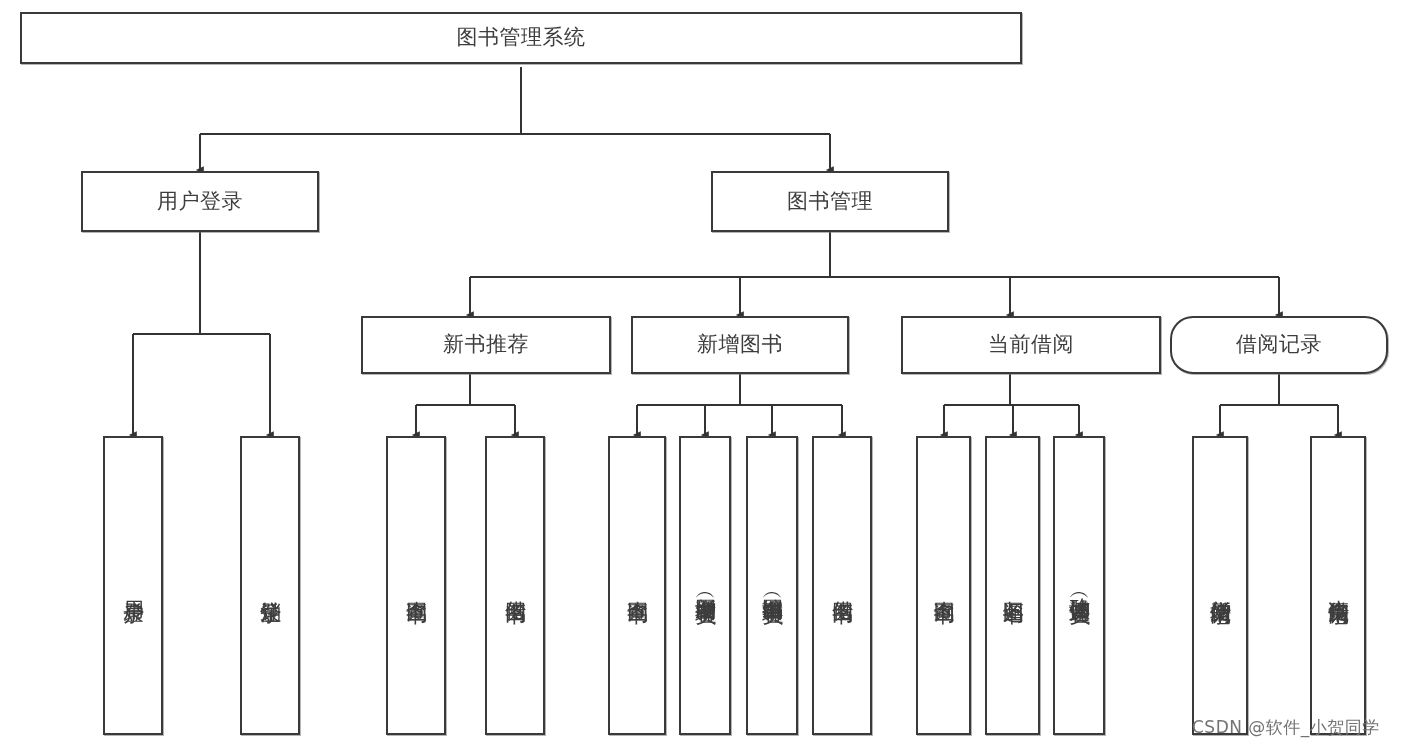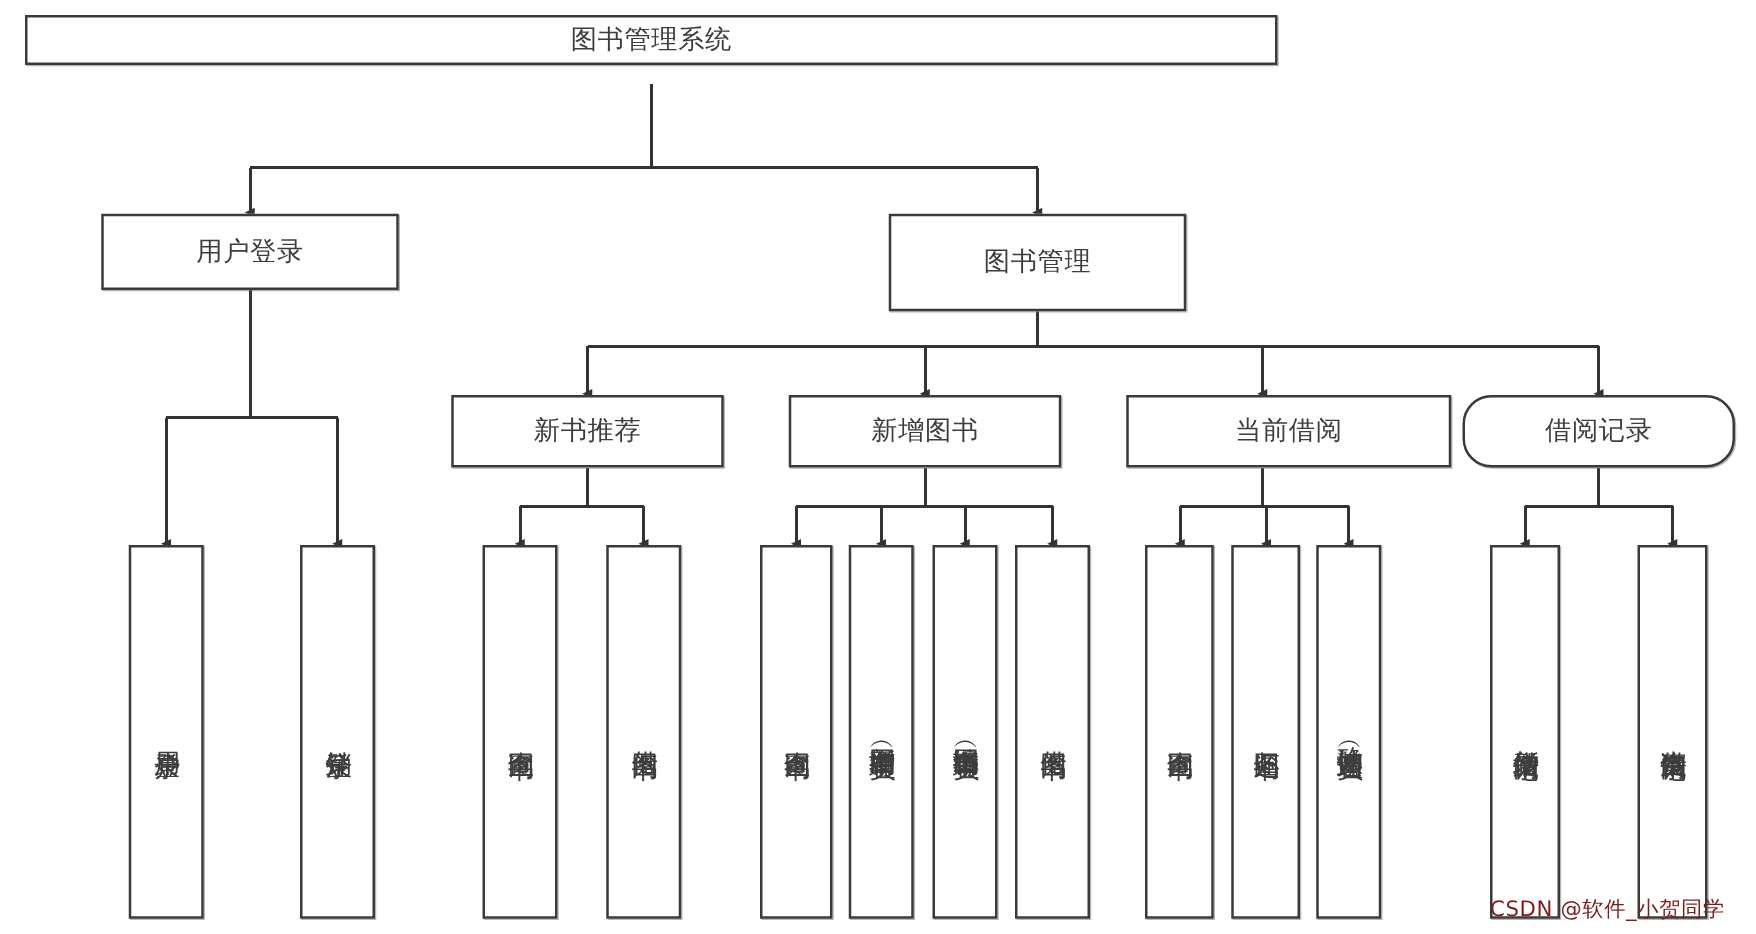--- a/index.html
+++ b/index.html
@@ -107,30 +107,30 @@
       <line x1="1013" y1="405" x2="1013" y2="435" stroke="#333333" stroke-width="2.4" shape-rendering="crispEdges" marker-end="url(#arrowhead)"></line>
       <line x1="1079" y1="405" x2="1079" y2="435" stroke="#333333" stroke-width="2.4" shape-rendering="crispEdges" marker-end="url(#arrowhead)"></line>
       <line x1="1279" y1="374" x2="1279" y2="405" stroke="#333333" stroke-width="2.4" shape-rendering="crispEdges"></line>
       <line x1="1220" y1="405" x2="1338" y2="405" stroke="#333333" stroke-width="2.4" shape-rendering="crispEdges"></line>
       <line x1="1220" y1="405" x2="1220" y2="435" stroke="#333333" stroke-width="2.4" shape-rendering="crispEdges" marker-end="url(#arrowhead)"></line>
       <line x1="1338" y1="405" x2="1338" y2="435" stroke="#333333" stroke-width="2.4" shape-rendering="crispEdges" marker-end="url(#arrowhead)"></line>
     </g>
 </svg>
 
 <div id="node-layer">
-    <div class="node-box" style="left: 20px; top: 12px; width: 1002px; height: 40px; border-color: rgb(58, 58, 58); background: rgb(255, 255, 255);">
+    <div class="node-box" style="left: 20px; top: 12px; width: 1002px; height: 52px; border-color: rgb(58, 58, 58); background: rgb(255, 255, 255);">
       <div class="node-label-h" style="color: rgb(61, 61, 61);">图书管理系统</div>
     </div>
     <div class="node-box" style="left: 81px; top: 171px; width: 238px; height: 61px; border-color: rgb(58, 58, 58); background: rgb(255, 255, 255);">
       <div class="node-label-h" style="color: rgb(61, 61, 61);">用户登录</div>
     </div>
-    <div class="node-box" style="left: 711px; top: 171px; width: 238px; height: 78px; border-color: rgb(58, 58, 58); background: rgb(255, 255, 255);">
+    <div class="node-box" style="left: 711px; top: 171px; width: 238px; height: 61px; border-color: rgb(58, 58, 58); background: rgb(255, 255, 255);">
       <div class="node-label-h" style="color: rgb(61, 61, 61);">图书管理</div>
     </div>
-    <div class="node-box" style="left: 361px; top: 316px; width: 218px; height: 58px; border-color: rgb(58, 58, 58); background: rgb(255, 255, 255);">
+    <div class="node-box" style="left: 361px; top: 316px; width: 250px; height: 58px; border-color: rgb(58, 58, 58); background: rgb(255, 255, 255);">
       <div class="node-label-h" style="color: rgb(61, 61, 61);">新书推荐</div>
     </div>
     <div class="node-box" style="left: 631px; top: 316px; width: 218px; height: 58px; border-color: rgb(58, 58, 58); background: rgb(255, 255, 255);">
       <div class="node-label-h" style="color: rgb(61, 61, 61);">新增图书</div>
     </div>
     <div class="node-box" style="left: 901px; top: 316px; width: 260px; height: 58px; border-color: rgb(58, 58, 58); background: rgb(255, 255, 255);">
       <div class="node-label-h" style="color: rgb(61, 61, 61);">当前借阅</div>
     </div>
     <div class="node-box" style="left: 1170px; top: 316px; width: 218px; height: 58px; border-color: rgb(58, 58, 58); background: rgb(255, 255, 255); border-radius: 23px;">
       <div class="node-label-h" style="color: rgb(61, 61, 61);">借阅记录</div>
@@ -169,13 +169,13 @@
       <div class="node-label-v" style="color: rgb(61, 61, 61);">确认归还（管理员）</div>
     </div>
     <div class="node-box" style="left: 1192px; top: 436px; width: 56px; height: 299px; border-color: rgb(58, 58, 58); background: rgb(255, 255, 255);">
       <div class="node-label-v" style="color: rgb(61, 61, 61);">新增借阅记录</div>
     </div>
     <div class="node-box" style="left: 1310px; top: 436px; width: 56px; height: 299px; border-color: rgb(58, 58, 58); background: rgb(255, 255, 255);">
       <div class="node-label-v" style="color: rgb(61, 61, 61);">查询借阅记录</div>
     </div>
   </div>
 
-<div class="watermark" style="left: 1192px; top: 716px; color: #7f1d1d;">CSDN @软件_小贺同学</div>
+<div class="watermark" style="left: 1192px; top: 716px; color: #737373;">CSDN @软件_小贺同学</div>
 
 </body></html>

